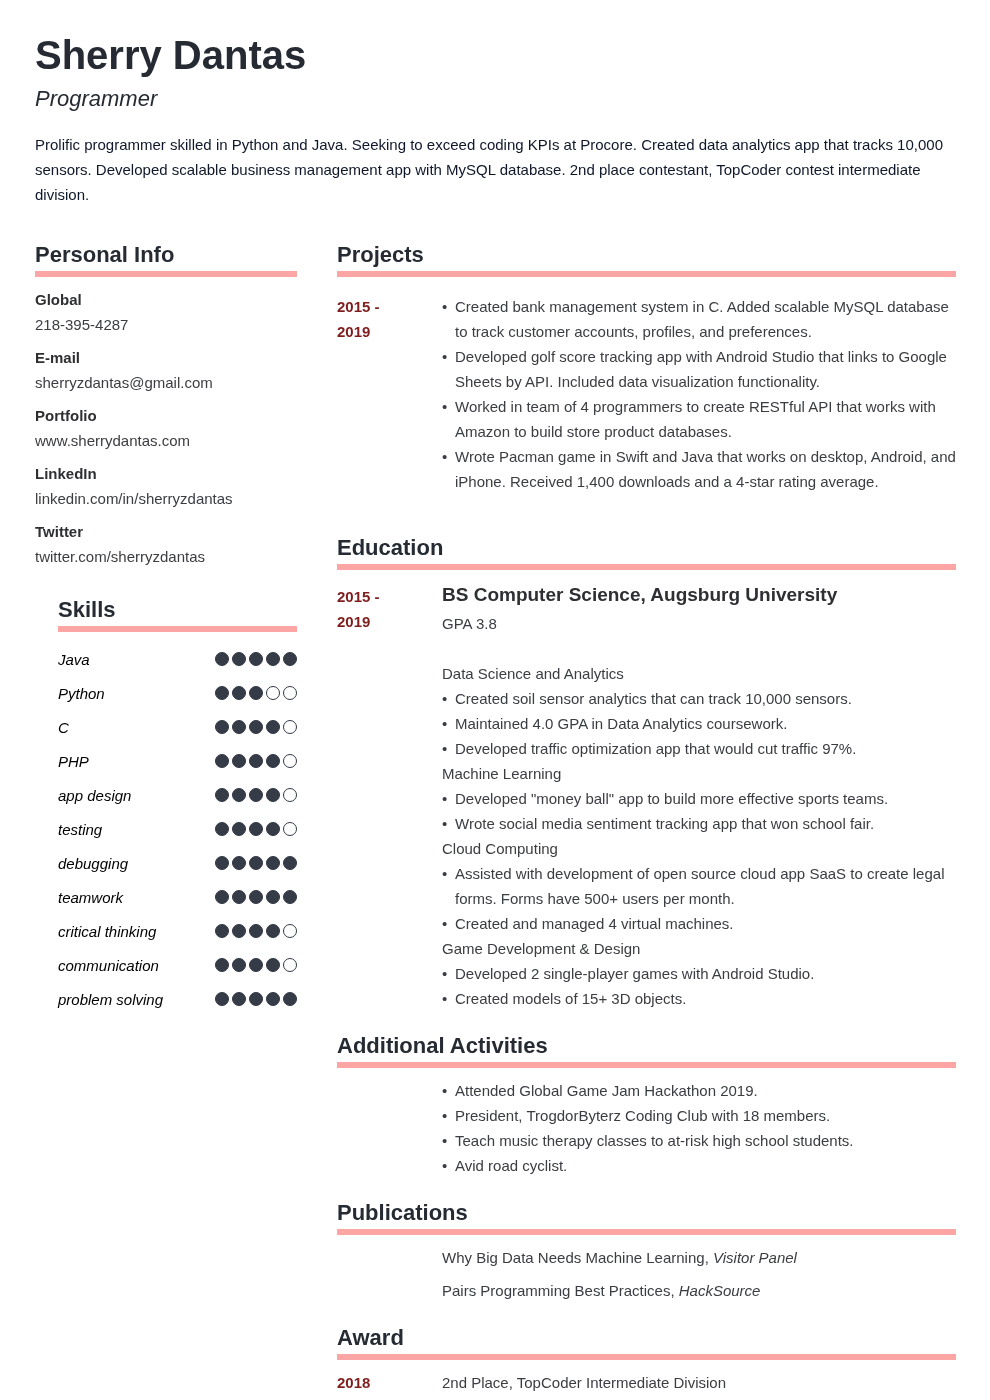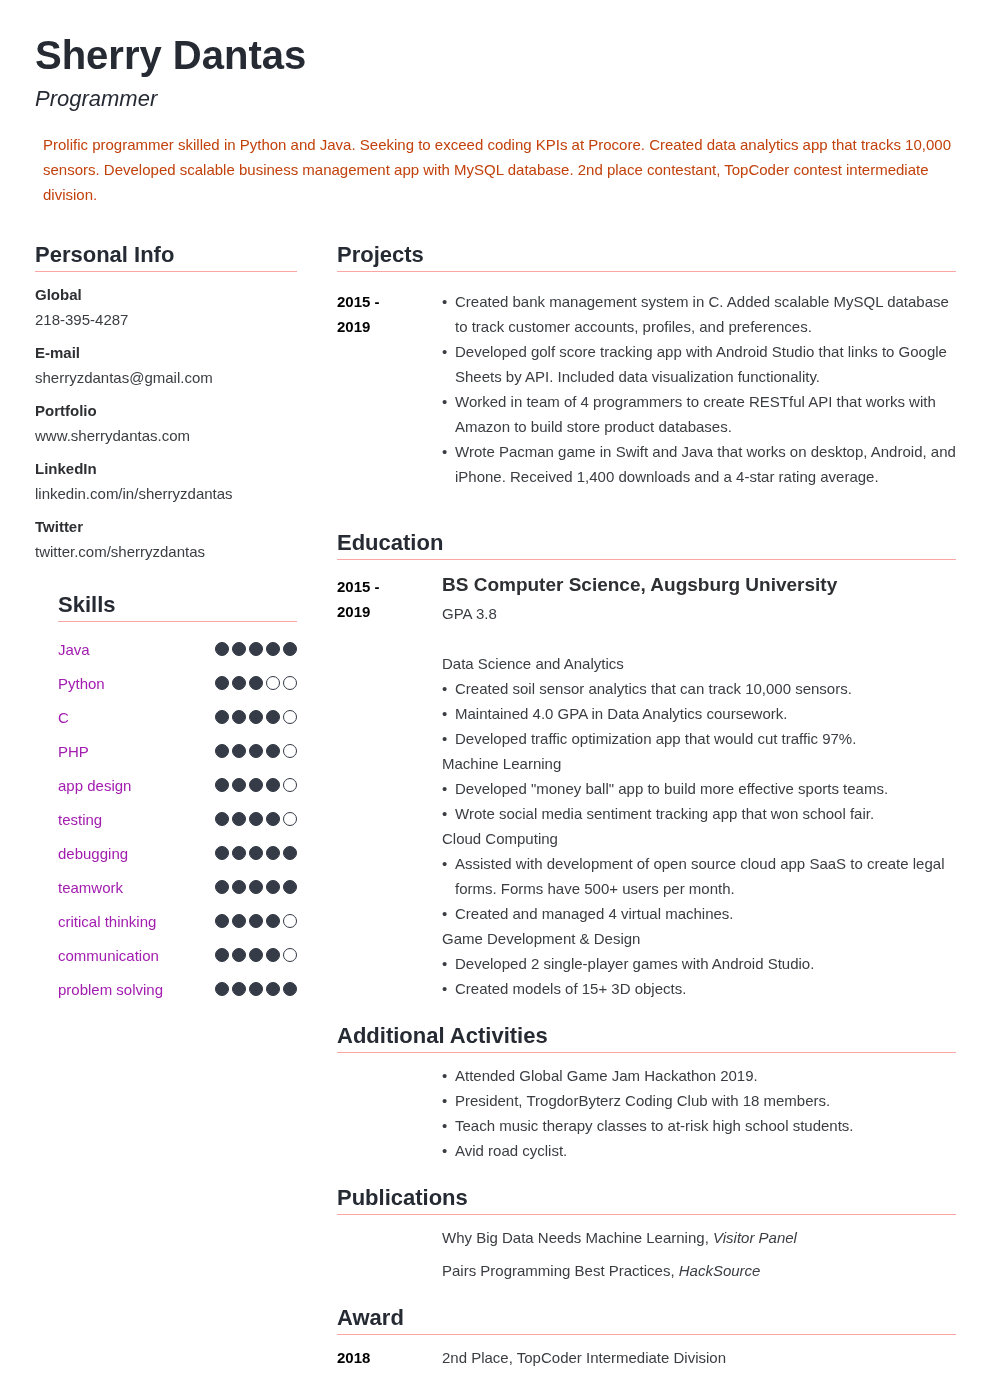--- a/index.html
+++ b/index.html
@@ -15,53 +15,53 @@
     font-size: 40px; font-weight: bold; color: #252a33;
     line-height: 46px;
   }
   .title {
     position: absolute; left: 35px; top: 86px;
     font-size: 22px; font-style: italic; color: #252a33;
     line-height: 26px;
   }
   .summary {
     position: absolute; left: 35px; top: 132px; width: 920px;
-    font-size: 15px; line-height: 25px; color: #c2410c; margin-left: 8px;
+    font-size: 15px; line-height: 25px; color: #0f172a;
   }
   .left-col { position: absolute; left: 35px; top: 241px; width: 262px; }
   .right-col { position: absolute; left: 337px; top: 241px; width: 619px; }
   .sec-head {
     font-size: 22px; font-weight: bold; color: #252a33;
     line-height: 28px;
     padding-bottom: 2px;
-    border-bottom: 1px solid #fca5a5;
+    border-bottom: 6px solid #fca5a5;
   }
   .pi-block { margin-top: 12px; }
   .pi-block:first-of-type { margin-top: 14px; }
   .pi-label { font-size: 15px; font-weight: bold; color: #2d2f33; line-height: 21px; }
   .pi-value { font-size: 15px; line-height: 21px; color: #3a3d42; margin-top: 4px; }
   .skills { margin-top: 29px; margin-left: 23px; }
   .skill-list { margin-top: 10px; }
   .skill-row {
     display: flex; justify-content: space-between; align-items: center;
     height: 34px;
   }
-  .skill-name { font-size: 15px; color: #a21caf; }
+  .skill-name { font-size: 15px; color: #000000; font-style: italic; }
   .dots { display: flex; gap: 3px; }
   .dot {
     width: 14px; height: 14px; border-radius: 50%;
     border: 1.3px solid #323844;
     background: #fff;
   }
   .dot.on { background: #353b47; }
   .section { margin-bottom: 0; }
   .row { display: flex; }
   .date {
     width: 105px; flex: none;
-    font-size: 15px; font-weight: bold; color: #000000; line-height: 25px;
+    font-size: 15px; font-weight: bold; color: #7f1d1d; line-height: 25px;
   }
   .content { flex: 1; font-size: 15px; color: #3a3d42; line-height: 25px; }
   ul.bullets { list-style: none; }
   ul.bullets li { position: relative; padding-left: 13px; }
   ul.bullets li::before {
     content: "•"; position: absolute; left: 0; top: 0; color: #3a3d42;
   }
   .edu-degree { font-size: 19px; font-weight: bold; color: #2d2f33; line-height: 25px; margin-top: -2px; }
   .edu-gpa { margin-top: 4px; }
   .edu-spacer { height: 25px; }

